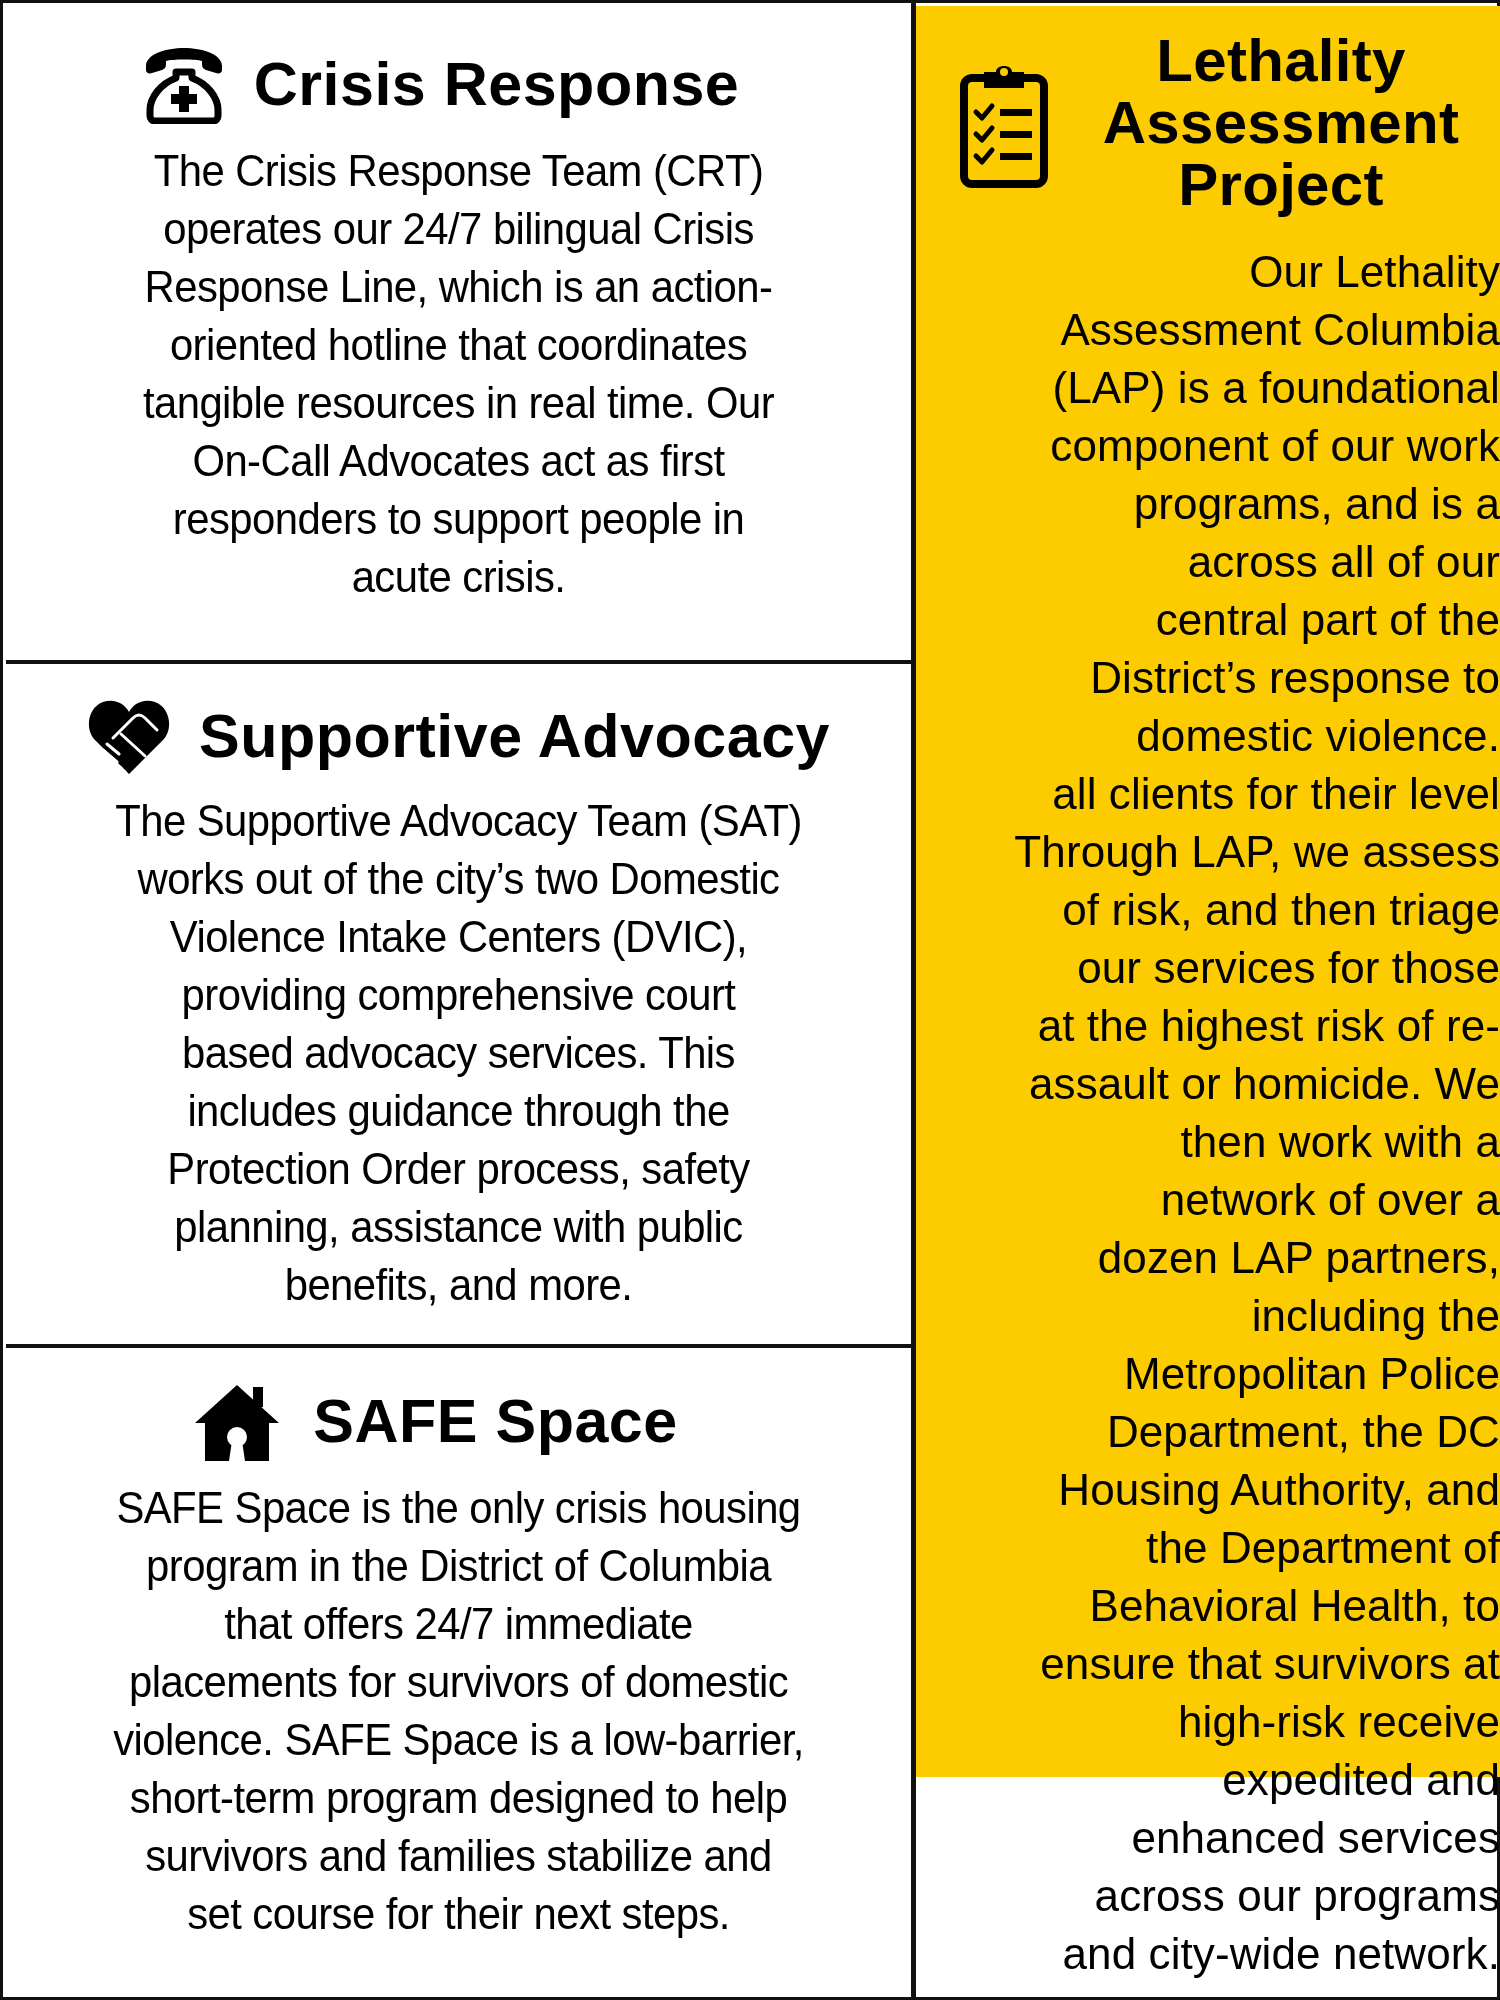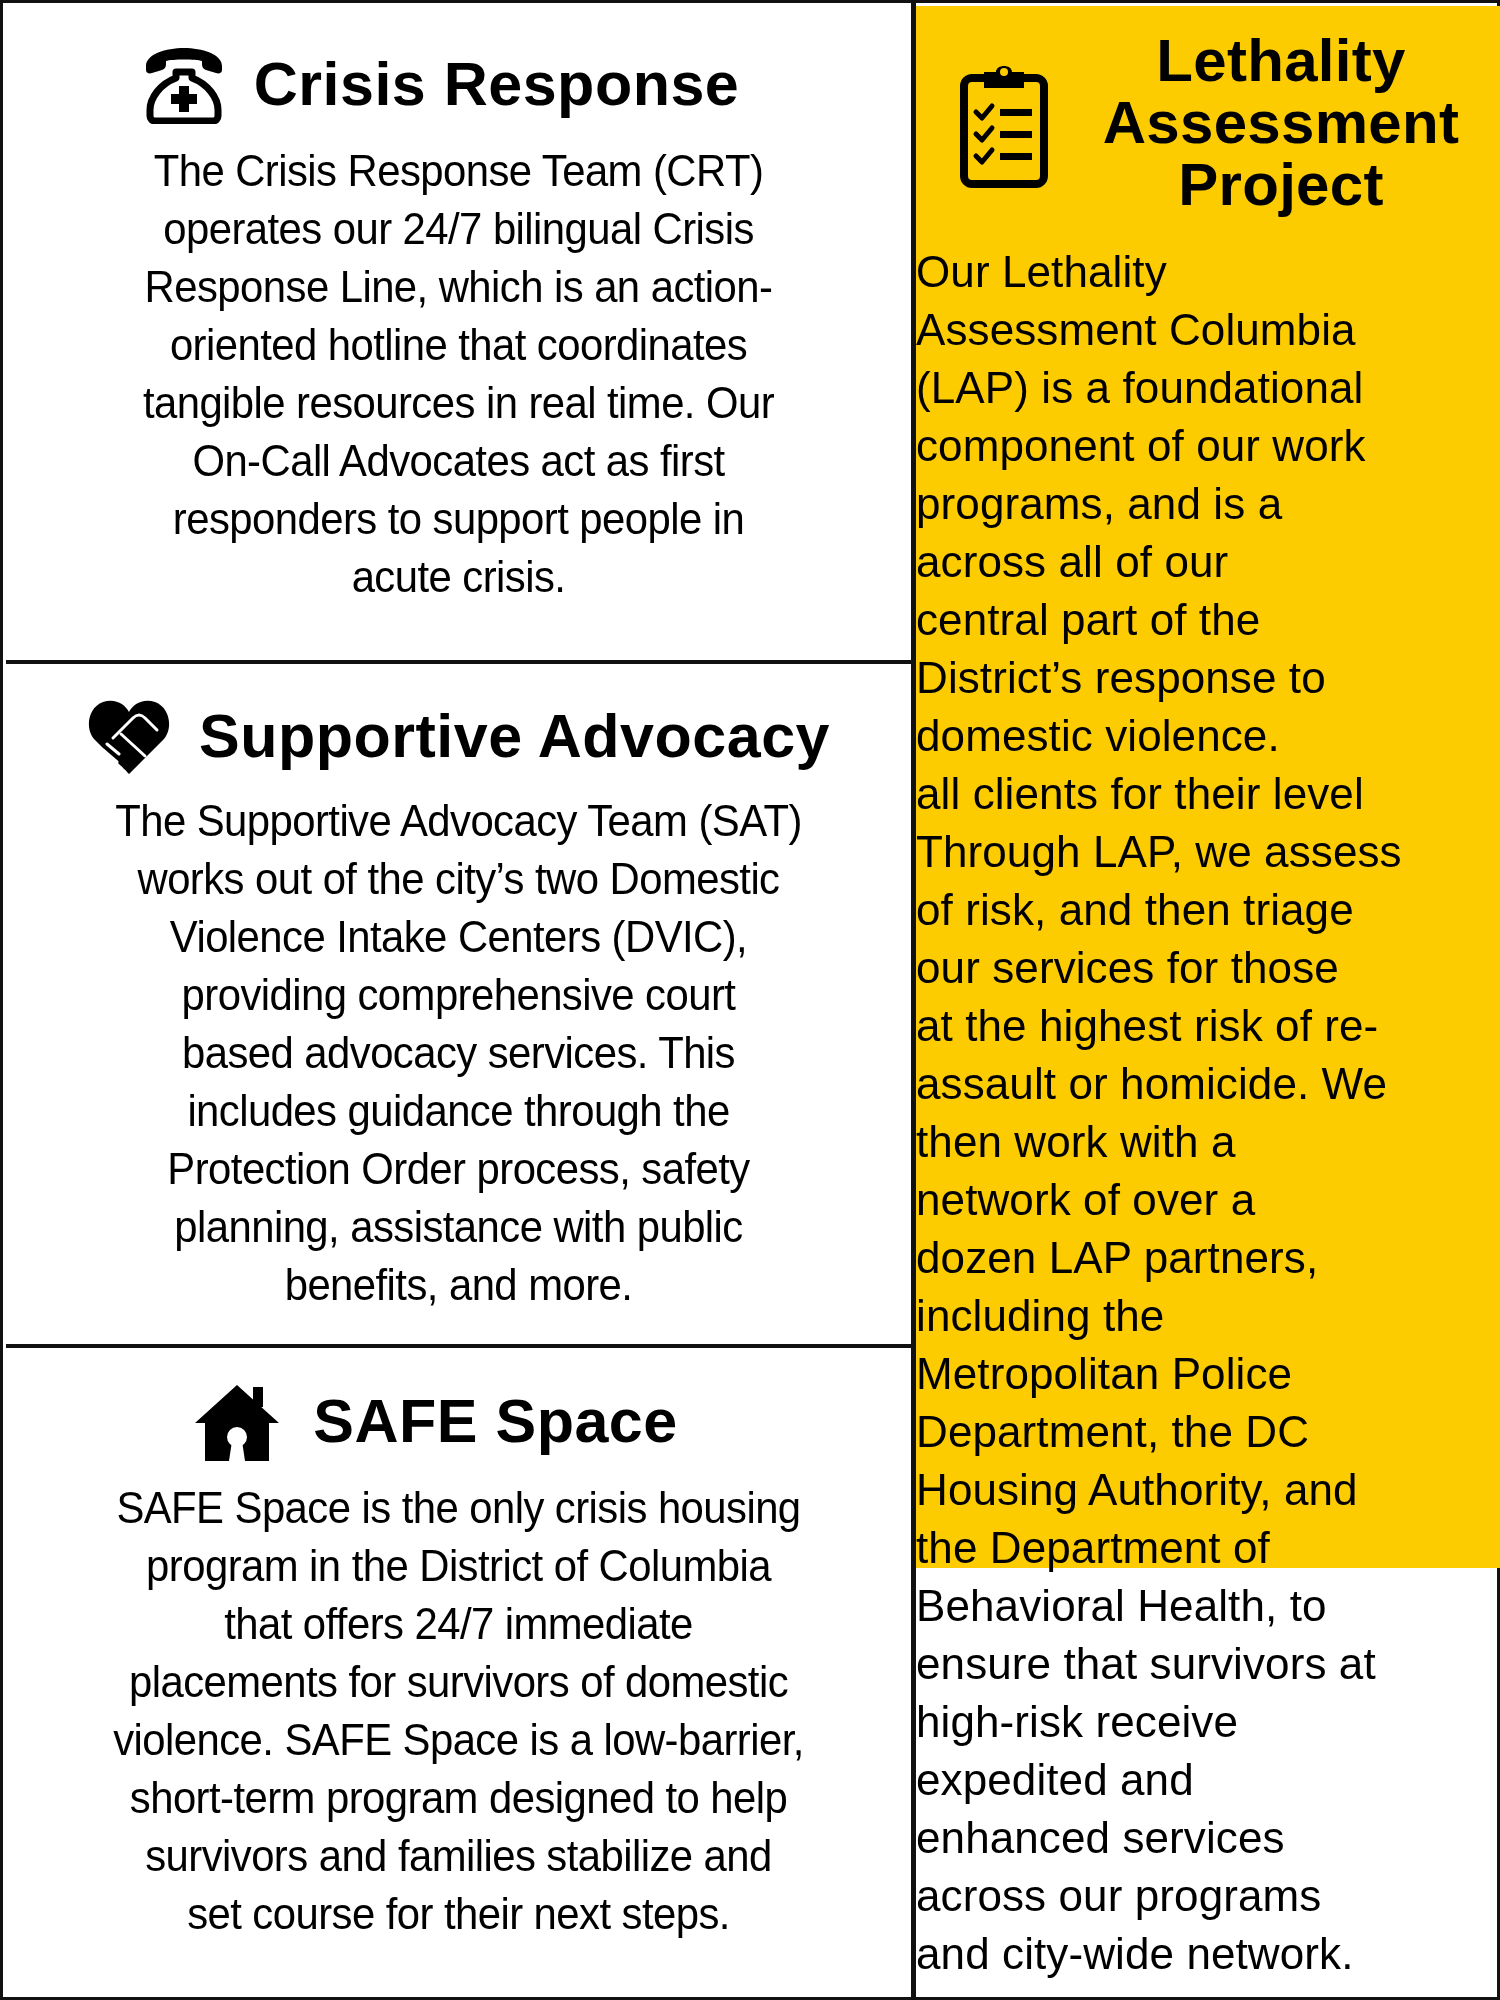--- a/index.html
+++ b/index.html
@@ -4,40 +4,40 @@
 <style>
   html, body { margin: 0; padding: 0; background: #ffffff; }
   body { width: 1500px; height: 2000px; position: relative; overflow: hidden;
          font-family: "Liberation Sans", "DejaVu Sans", sans-serif; color: #000; }
 
   .frame { position: absolute; left: 0; top: 0; width: 1500px; height: 2000px;
            box-sizing: border-box; border: 3px solid #111; background: #fff; padding-left: 24px; }
 
   .left-col { position: absolute; left: 3px; top: 3px; width: 905px; height: 1994px; }
   .v-divider { position: absolute; left: 908px; top: 0; width: 5px; height: 2000px; background: #111; }
-  .right-col { position: absolute; left: 913px; top: 3px; width: 584px; height: 1562px; background: #FDCC00; }
+  .right-col { position: absolute; left: 913px; top: 3px; width: 584px; height: 1771px; background: #FDCC00; }
 
   .h-divider { position: absolute; left: 0; width: 905px; height: 4px; background: #111; }
 
   .section { position: absolute; left: 0; width: 905px; }
   .sec-head { display: flex; align-items: center; justify-content: center; gap: 28px; }
   .sec-title { font-weight: 700; font-size: 61px; letter-spacing: 0.5px; line-height: 1; white-space: nowrap; }
   .body-lines { text-align: center; font-size: 45px; line-height: 58px; letter-spacing: -0.6px;
                 transform: scaleX(0.93); transform-origin: center top; }
   .body-lines span { display: block; white-space: nowrap; }
 
   .icon svg { display: block; }
 
   
   .lap-head { position: absolute; left: 0; top: 24px; width: 584px; height: 200px; }
   .lap-icon { position: absolute; left: 44px; top: 32px; }
   .lap-title { position: absolute; left: 150px; top: 0; width: 430px; text-align: center;
                font-weight: 700; font-size: 60px; line-height: 62px; letter-spacing: 0.3px; }
   .lap-title span { display: block; white-space: nowrap; }
-  .lap-body { position: absolute; left: 0; top: 237px; width: 584px; text-align: left;
+  .lap-body { position: absolute; left: 0; top: 237px; width: 584px; text-align: right;
               font-size: 44px; line-height: 58px; letter-spacing: 0.1px; }
   .lap-body span { display: block; white-space: nowrap; }
 </style>
 </head>
 <body>
 
 <div class="frame">
 
   <div class="left-col">
 

